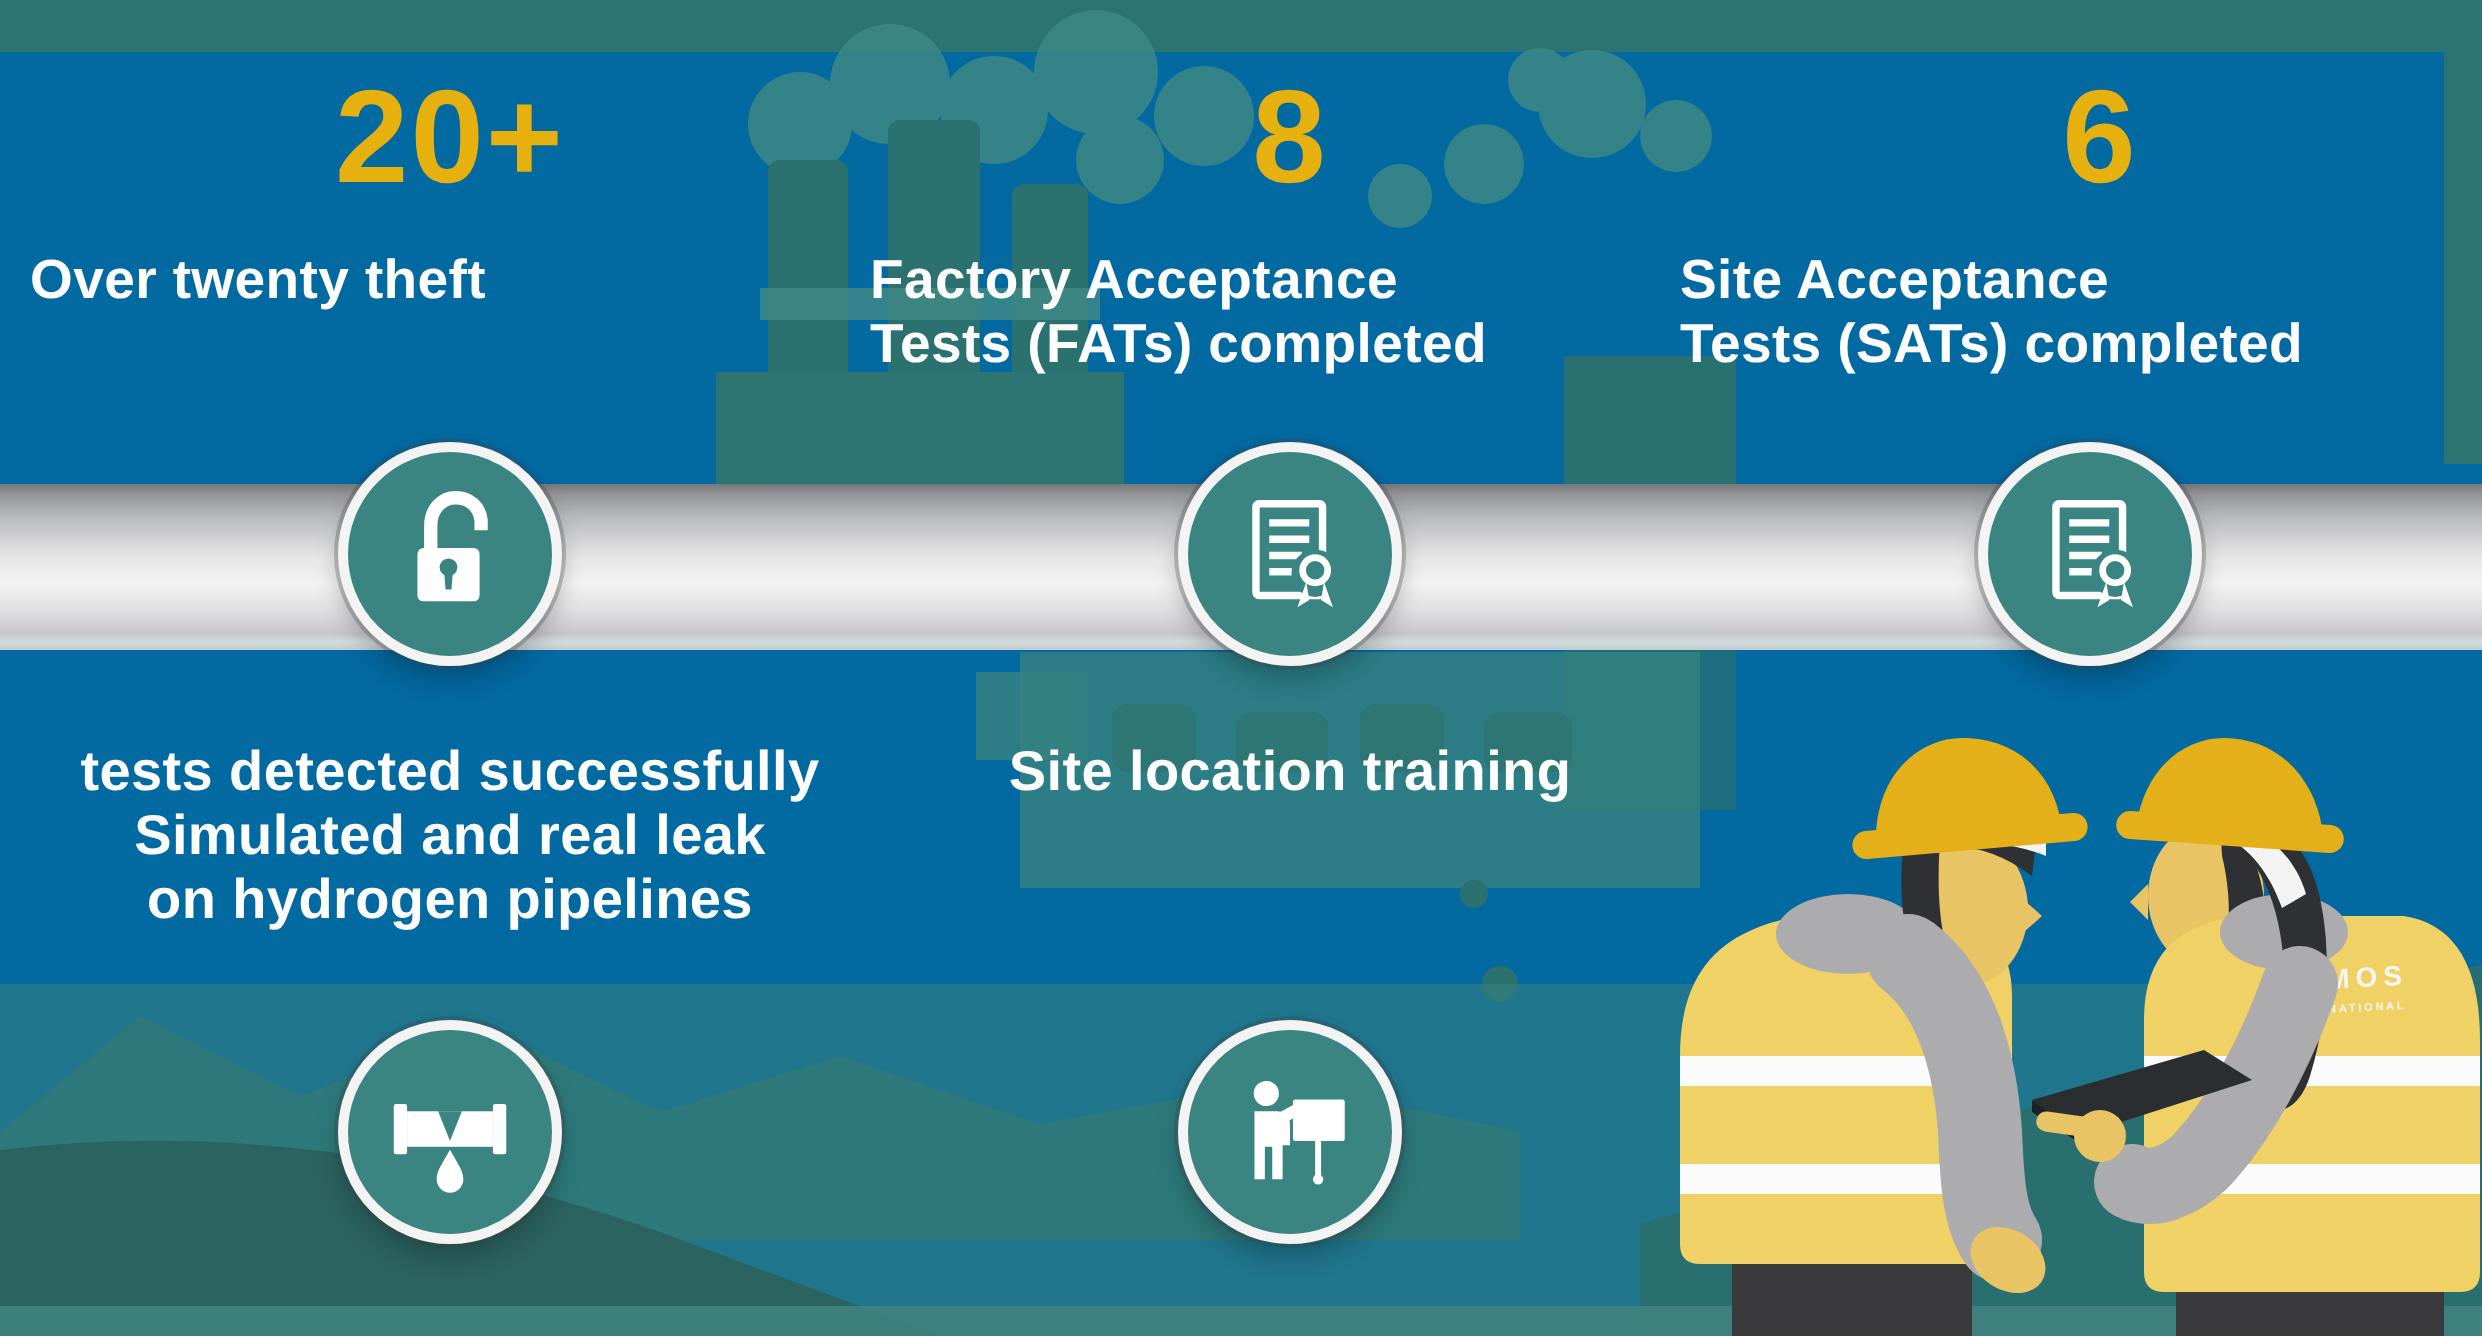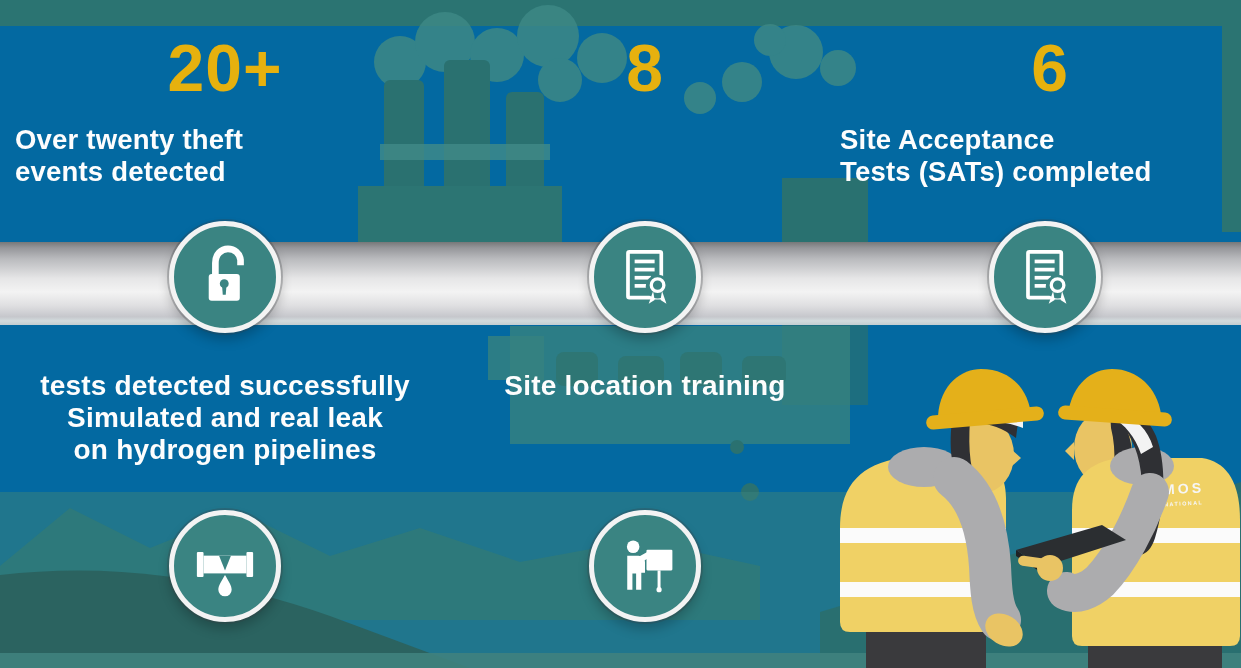--- a/index.html
+++ b/index.html
@@ -102,25 +102,26 @@
       <polygon points="820,668 1241,668 1241,482 1060,540 820,612" fill="#2C6E6B" opacity=".85"></polygon>
       <rect x="0" y="653" width="1241" height="15" fill="#3F827E" opacity=".9"></rect>
     </g>
   </svg>
 
   <div class="pipe"></div>
 
   <div class="stat-value colA">20+</div>
   <div class="stat-label colA">
     <span>Over twenty theft</span>
-    <span>events detected</span>
   </div>
 
   <div class="stat-value colB">8</div>
   <div class="stat-label colB">
+    <span>Factory Acceptance</span>
+    <span>Tests (FATs) completed</span>
   </div>
 
   <div class="stat-value colC">6</div>
   <div class="stat-label colC">
     <span>Site Acceptance</span>
     <span>Tests (SATs) completed</span>
   </div>
 
   <div class="icon-circle" style="left:169px;top:221px;">
     <svg width="74" height="74" viewBox="0 0 100 100">

